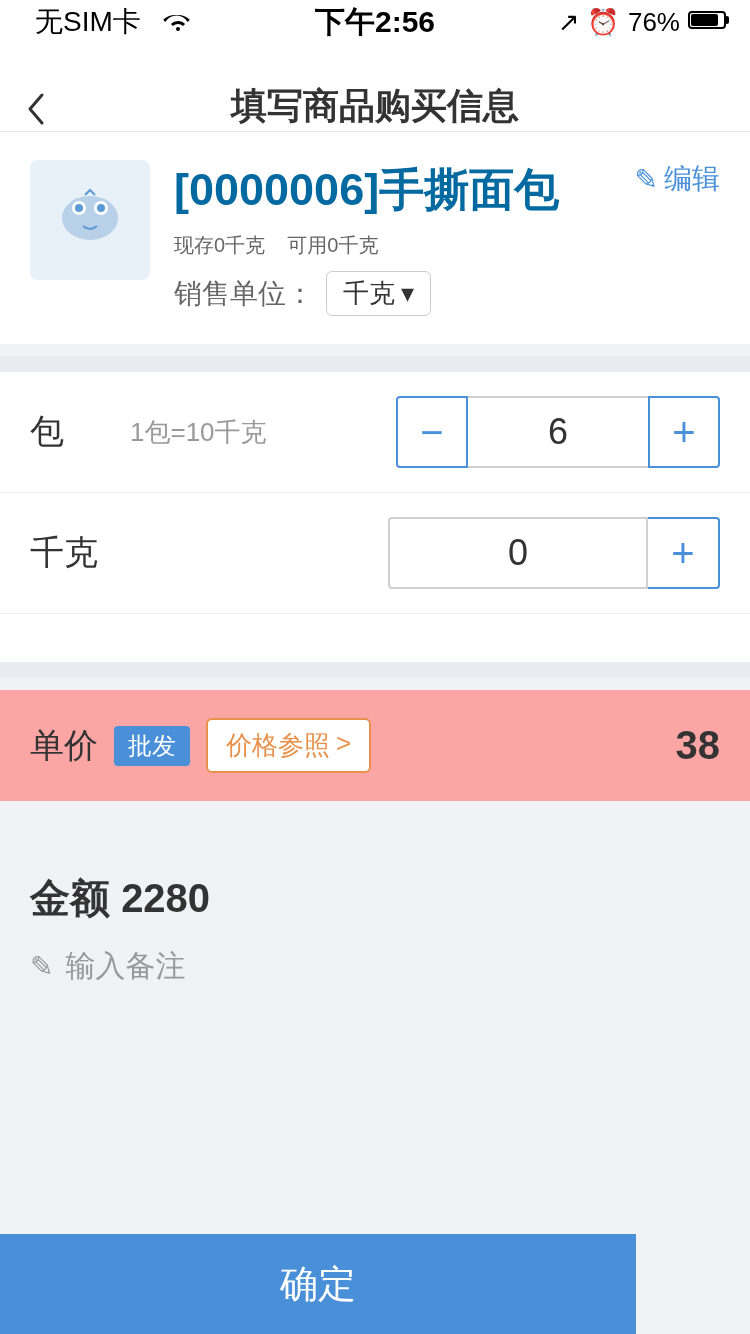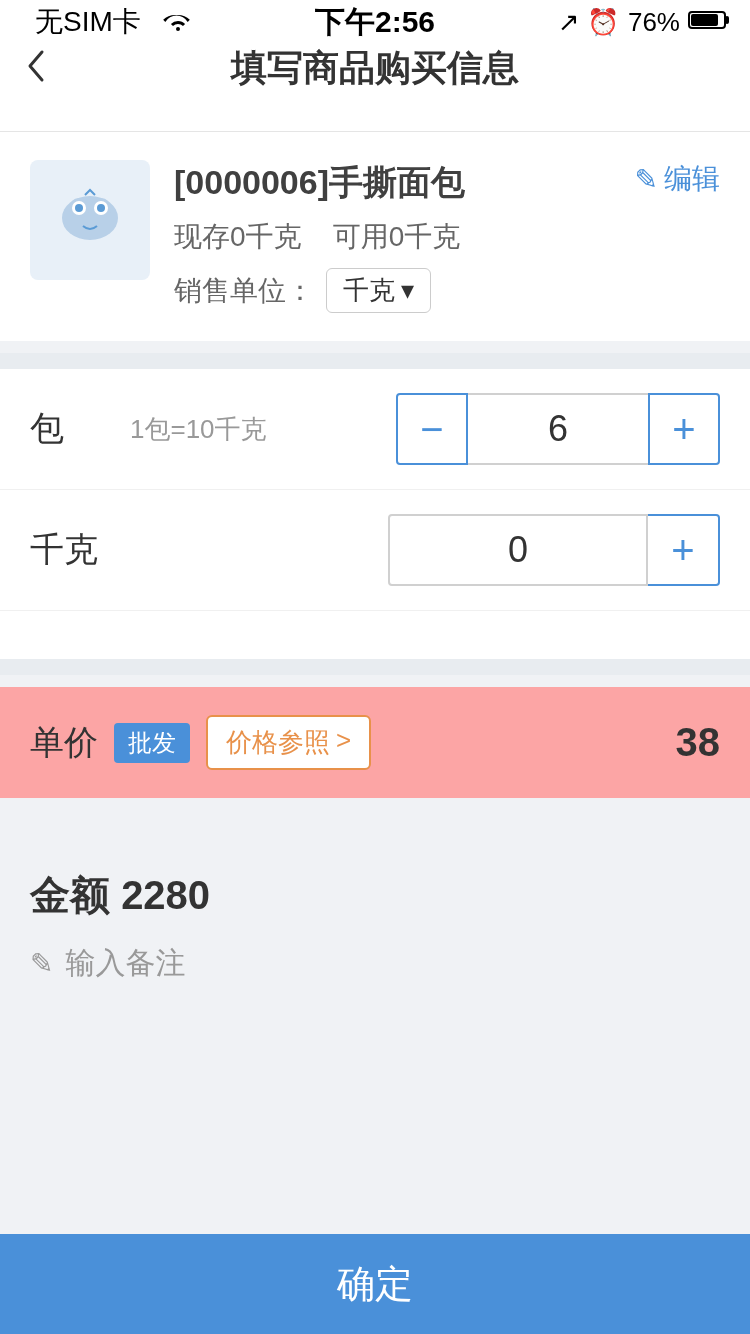--- a/index.html
+++ b/index.html
@@ -42,21 +42,21 @@
       align-items: center;
       gap: 8px;
       font-size: 26px;
     }
 
     
     .nav-bar {
       height: 88px;
       background: #fff;
       display: flex;
-      align-items: flex-start;
+      align-items: flex-end;
       justify-content: center;
       position: relative;
       border-bottom: 1px solid #e5e5e5;
     }
     .nav-back {
       position: absolute;
       left: 24px;
       font-size: 38px;
       color: #333;
       cursor: pointer;
@@ -90,27 +90,27 @@
       flex-shrink: 0;
     }
     .product-image .owl-icon {
       font-size: 48px;
       color: #5b9bd5;
     }
     .product-info {
       flex: 1;
     }
     .product-name {
-      font-size: 34px;
+      font-size: 45px;
       font-weight: 600;
-      color: #404040;
+      color: #0369a1;
       margin-bottom: 12px;
     }
     .product-stock {
-      font-size: 28px;
+      font-size: 20px;
       color: #666;
       margin-bottom: 12px;
     }
     .product-unit {
       font-size: 28px;
       color: #666;
       display: flex;
       align-items: center;
       gap: 12px;
     }
@@ -320,21 +320,21 @@
     .empty-space {
       flex: 1;
       background: #f0f2f5;
       min-height: 300px;
     }
 
     
     .confirm-bar {
       position: fixed;
       bottom: 0;
-      width: 750px;
+      width: 636px;
       height: 100px;
       background: #4a90d9;
       display: flex;
       align-items: center;
       justify-content: center;
       cursor: pointer;
     }
     .confirm-text {
       font-size: 38px;
       color: #fff;

